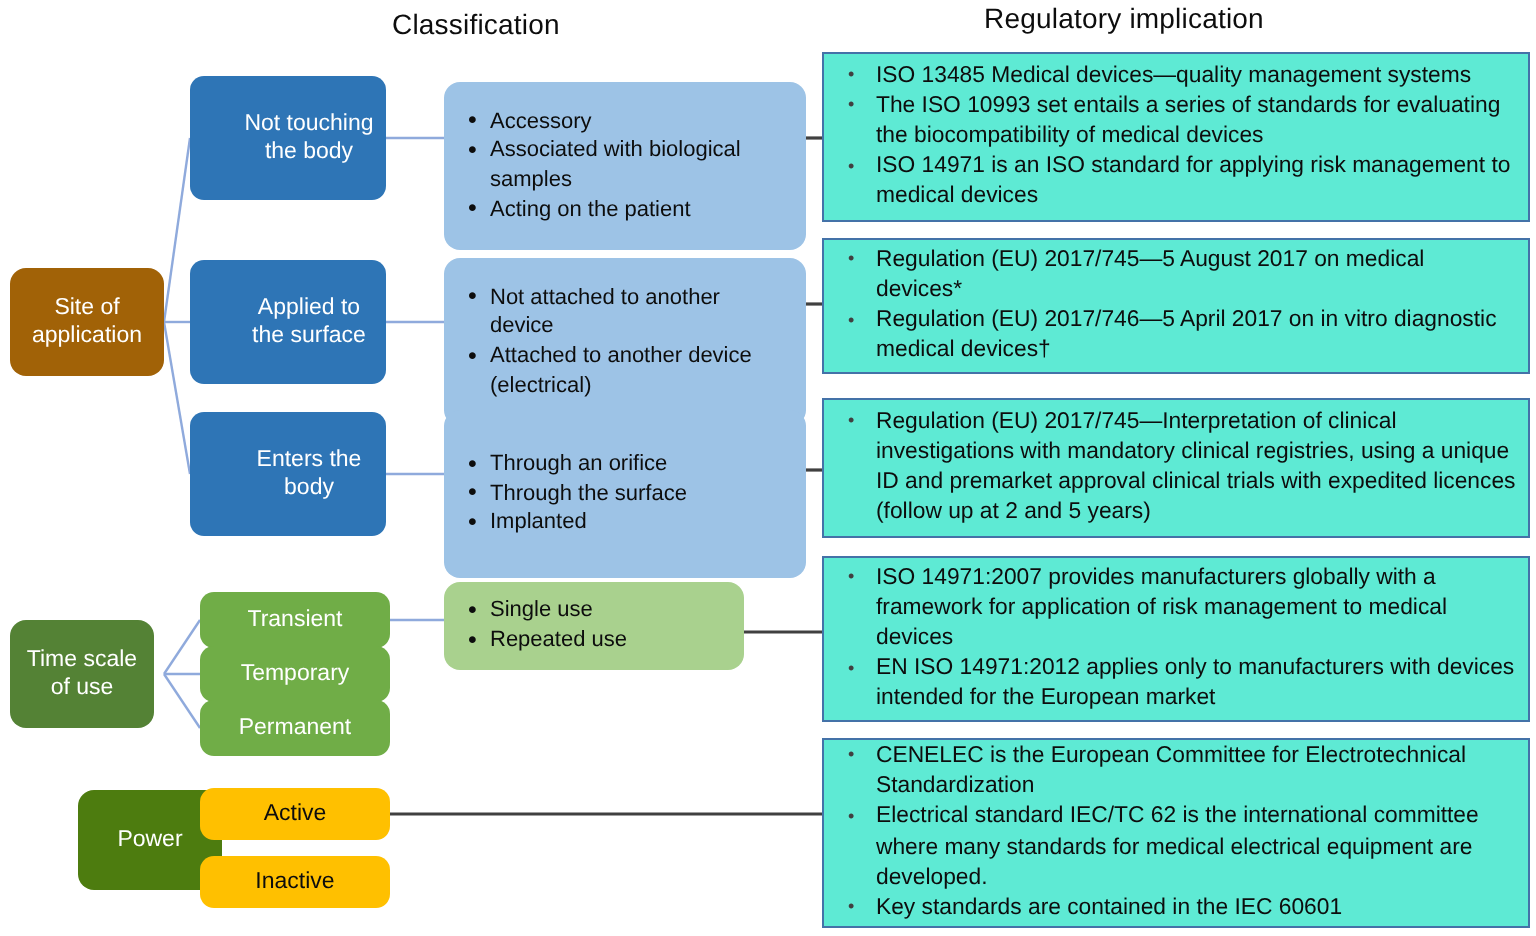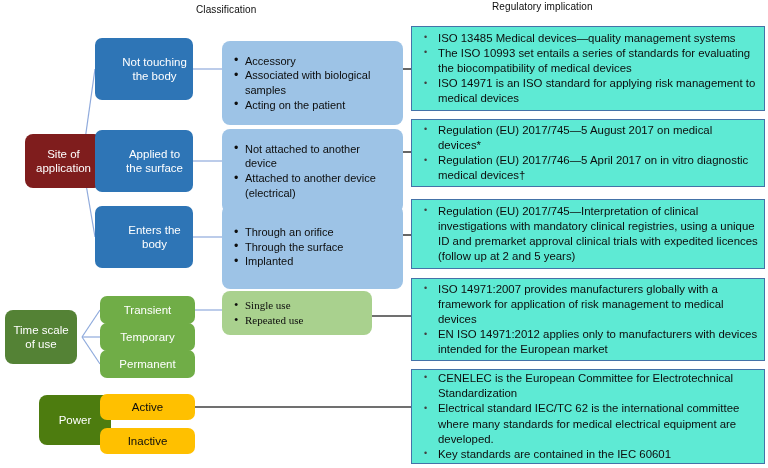--- a/index.html
+++ b/index.html
@@ -7,21 +7,21 @@
     width: 768px; height: 468px;
     background: #ffffff;
     font-family: "Liberation Sans", sans-serif;
     overflow: hidden;
   }
   #canvas { position: relative; width: 768px; height: 468px; }
 
   
   .col-header {
     position: absolute;
-    font-size: 10px;
+    font-size: 14px;
     color: #0d0d0d;
     font-weight: 400;
     letter-spacing: .1px;
     white-space: nowrap;
   }
   #hdr-classification { left: 196px; top: 4px; }
   #hdr-regulatory     { left: 492px; top: 1px; }
 
   
   .node {
@@ -31,21 +31,21 @@
     justify-content: center;
     text-align: center;
     border-radius: 7px;
     color: #ffffff;
     font-size: 11.5px;
     line-height: 14.5px;
     padding: 2px 4px;
     z-index: 3;
   }
   .node.root  { border-radius: 8px; }
-  .navy   { background: #7f1d1d; margin-left: 20px; }
+  .navy   { background: #a16207; }
   .blue   { background: #2E75B6; padding-left: 25px; }
   .dgreen { background: #548235; }
   .lgreen { background: #70AD47; }
   .orange { background: #4d7c0f; margin-left: 34px; }
   .yellow { background: #FFC000; color: #0d0d0d; font-weight: 400; }
 
   
   .classbox {
     position: absolute;
     border-radius: 8px;
@@ -186,21 +186,21 @@
   </div>
 
   <div class="classbox cb-blue" style="left:222px; top:205px; width:181px; height:84px;">
     <ul>
       <li>Through an orifice</li>
       <li>Through the surface</li>
       <li>Implanted</li>
     </ul>
   </div>
 
-  <div class="classbox cb-green" style="left:222px; top:291px; width:150px; height:44px;font-family:Liberation Serif, serif;">
+  <div class="classbox cb-green" style="left:222px; top:291px; width:150px; height:44px;">
     <ul>
       <li>Single use</li>
       <li>Repeated use</li>
     </ul>
   </div>
 
   <div class="regbox" style="left:411px; top:26px; width:354px; height:85px;">
     <ul>
       <li>ISO 13485 Medical devices—quality management systems</li>
       <li>The ISO 10993 set entails a series of standards for evaluating the biocompatibility of medical devices</li>

